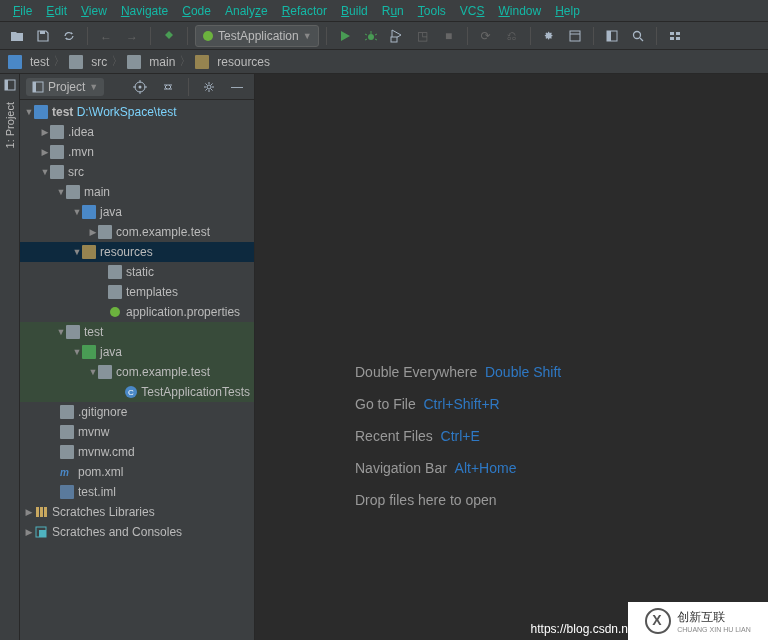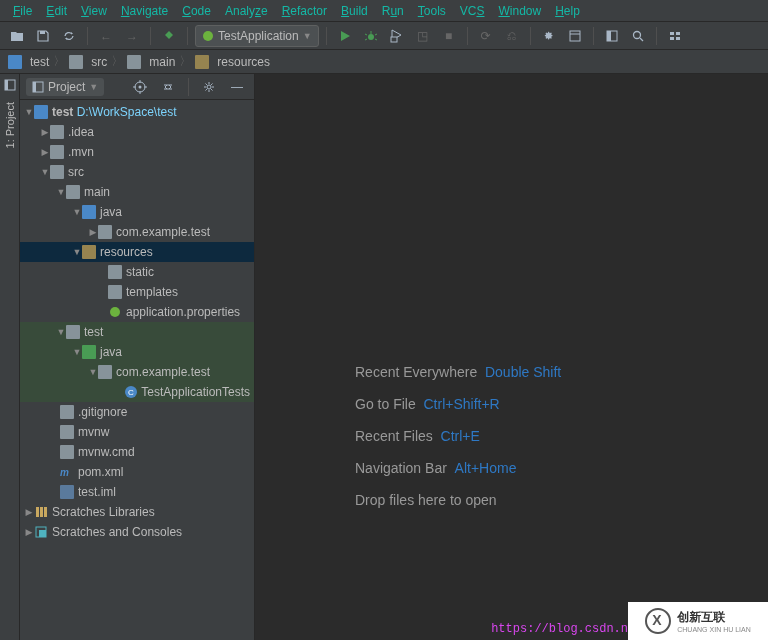--- a/index.html
+++ b/index.html
@@ -36,21 +36,21 @@
 .folder.res { background: #968450; }
 .folder.pkg { background: #87939a; }
 .folder.tgreen { background: #499c54; }
 .file { background: #87939a; border-radius: 1px; }
 .label { color: #bbbbbb; }
 .label .dim { color: #7dd3fc; }
 .editor { flex: 1; background: #2b2b2b; position: relative; }
 .welcome { position: absolute; left: 100px; top: 290px; color: #999; font-size: 14px; }
 .welcome div { margin-bottom: 16px; }
 .welcome .kb { color: #2e78c4; }
-.watermark-url { position: absolute; bottom: 4px; right: 140px; color: #d946ef; font-size: 12px; font-family: Liberation Mono, monospace; }
+.watermark-url { position: absolute; bottom: 4px; right: 140px; color: #ffffff; font-size: 12px; }
 .brand { position: absolute; right: 0; bottom: 0; width: 140px; height: 38px; background: #fff; display: flex; align-items: center; justify-content: center; gap: 6px; color: #333; font-size: 12px; }
 .brand-logo { width: 26px; height: 26px; border: 2px solid #555; border-radius: 50%; position: relative; }
 .brand-logo::after { content: "X"; position: absolute; left: 5px; top: 2px; font-weight: bold; color: #555; font-size: 14px; }
 svg { display: block; }
 </style>
 </head>
 <body>
 
 <div class="menubar">
   <span><u>F</u>ile</span>
@@ -353,28 +353,28 @@
             <rect x="2" y="2" width="10" height="10" fill="none" stroke="#4fb3bf"></rect>
             <rect x="5" y="5" width="7" height="7" fill="#4fb3bf"></rect>
           </svg>
           <span class="label">Scratches and Consoles</span>
         </div>
     </div>
   </div>
 
   <div class="editor">
     <div class="welcome">
-      <div><span>Recent Everywhere</span>&nbsp;&nbsp;<span class="kb">Double Shift</span></div>
+      <div><span>Double Everywhere</span>&nbsp;&nbsp;<span class="kb">Double Shift</span></div>
       <div><span>Go to File</span>&nbsp;&nbsp;<span class="kb">Ctrl+Shift+R</span></div>
       <div><span>Recent Files</span>&nbsp;&nbsp;<span class="kb">Ctrl+E</span></div>
       <div><span>Navigation Bar</span>&nbsp;&nbsp;<span class="kb">Alt+Home</span></div>
       <div><span>Drop files here to open</span></div>
     </div>
     <div class="watermark-url">https://blog.csdn.n</div>
     <div class="brand">
       <div class="brand-logo"></div>
       <div>
-        <div style="font-weight:bold">创新互联</div>
+        <div style="font-weight:normal">创新互联</div>
         <div style="font-size:7px;color:#888">CHUANG XIN HU LIAN</div>
       </div>
     </div>
   </div>
 </div>
 
 </body></html>

